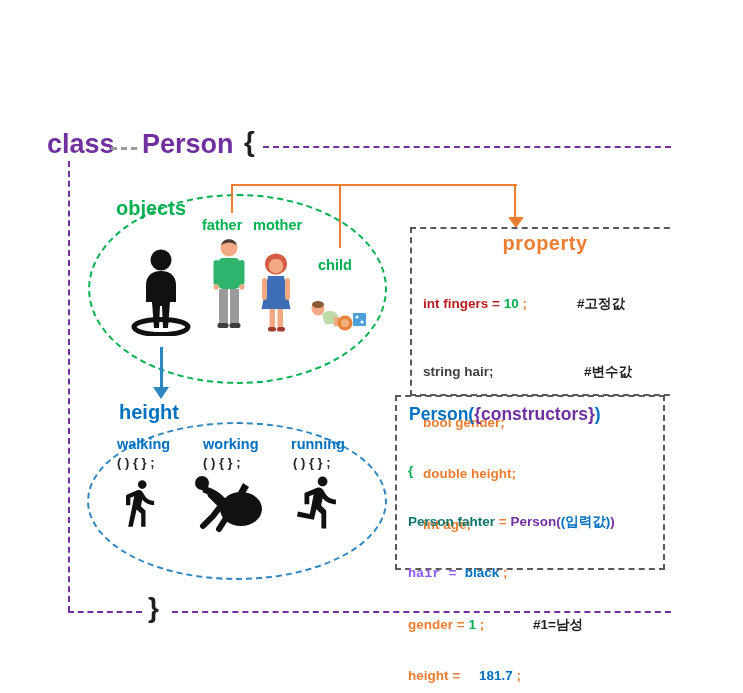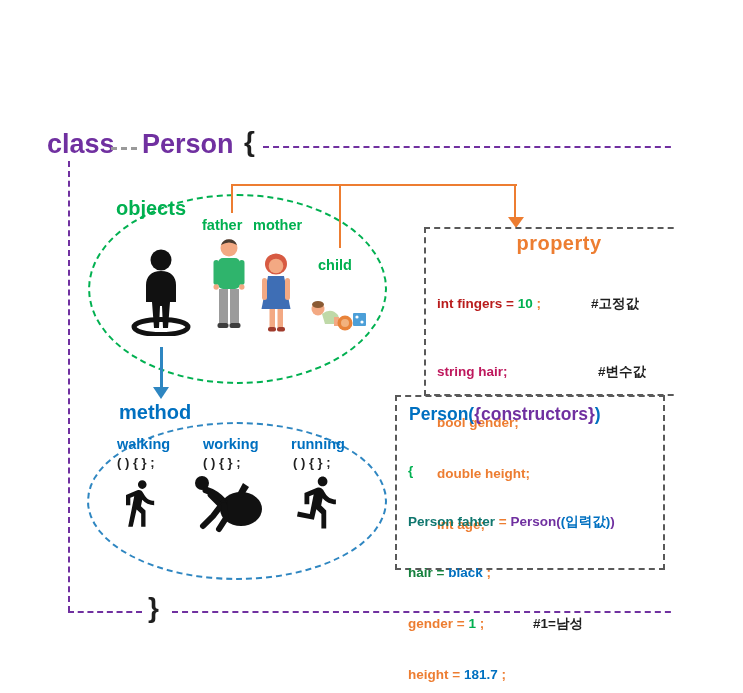--- a/index.html
+++ b/index.html
@@ -57,21 +57,21 @@
   .lbl-blue    { font-size:14.5px; font-weight:800; color:var(--blue); }
   .sig         { font-size:13px; font-weight:700; color:#1f1f1f; white-space:pre; }
   .lbl-walking { left:117px; top:436px; }  .sig-walking { left:117px; top:455px; }
   .lbl-working { left:203px; top:436px; }  .sig-working { left:203px; top:455px; }
   .lbl-running { left:291px; top:436px; }  .sig-running { left:293px; top:455px; }
   .ic-walking  { left:113px; top:471px; }
   .ic-working  { left:190px; top:469px; }
   .ic-running  { left:288px; top:473px; }
 
   
-  .pbox { left:424px; top:227px; width:270px; height:169px; border:2px dashed var(--box_border); }
+  .pbox { left:410px; top:227px; width:270px; height:169px; border:2px dashed var(--box_border); }
   .cbox { left:395px; top:395px; width:270px; height:175px; border:2px dashed var(--box_border); }
   .ptitle { text-align:center; margin-top:3px; font-size:20px; font-weight:800; color:var(--orange); letter-spacing:0.5px; }
   .ctitle { padding:7px 0 2px 12px; font-size:17.5px; font-weight:800; white-space:pre; }
   .code { padding:6px 0 0 11px; font-size:13.5px; font-weight:700; line-height:17px; white-space:pre; }
   .cbox .code { padding-top:1px; }
   .line { position:relative; min-height:17px; }
   .gap  { margin-top:17px; }
   .cmt  { position:absolute; top:0; color:var(--dark); }
   .cmt-a { left:154px; }
   .cmt-b { left:161px; }
@@ -151,21 +151,21 @@
       <circle cx="38" cy="34" r="4" fill="#F2B27E"></circle>
       <rect x="46" y="24" width="13" height="13" rx="1" fill="#4C9FD8"></rect>
       <circle cx="50" cy="28" r="1.6" fill="#fff"></circle>
       <circle cx="55" cy="33" r="1.6" fill="#fff"></circle>
     </svg>
   </span>
 
   <div class="abs flow-line"></div>
   <div class="abs tri-blue"></div>
 
-  <span class="abs mth-title">method</span>
+  <span class="abs mth-title">height</span>
   <div class="abs mth-ellipse"></div>
 
   <span class="abs lbl-blue lbl-walking">walking</span>
   <span class="abs sig sig-walking">( ) { } ;</span>
   <span class="abs ic-walking">
     <svg width="52" height="64" viewBox="0 0 24 24">
       <path fill="#111" d="M13.5 5.5c1.09 0 2-.91 2-2s-.91-2-2-2-2 .91-2 2 .91 2 2 2zM9.8 8.9L7 23h2.1l1.8-8 2.1 2v6h2v-7.5l-2.1-2 .6-3c1.3 1.5 3.3 2.5 5.5 2.5v-2c-1.9 0-3.5-1-4.3-2.4l-1-1.6c-.4-.6-1-1-1.7-1-.3 0-.5.1-.8.1l-5.2 2.2V13h2V9.6l1.8-.7"></path>
     </svg>
   </span>
 
@@ -188,33 +188,33 @@
   <span class="abs ic-running">
     <svg width="62" height="58" viewBox="0 0 24 24">
       <path fill="#111" d="M13.49 5.48c1.1 0 2-.9 2-2s-.9-2-2-2-2 .9-2 2 .9 2 2 2zm-3.6 13.9l1-4.4 2.1 2v6h2v-7.5l-2.1-2 .6-3c1.3 1.5 3.3 2.5 5.5 2.5v-2c-1.9 0-3.5-1-4.3-2.4l-1-1.6c-.4-.6-1-1-1.7-1-.3 0-.5.1-.8.1l-5.2 2.2v4.7h2v-3.4l1.8-.7-1.6 8.1-4.9-1-.4 2 7 1.4z"></path>
     </svg>
   </span>
 
   <div class="abs pbox">
     <div class="ptitle">property</div>
     <div class="code">
       <div class="line"><span class="cmt cmt-a">#고정값</span><span style="color: #b91c1c;">int fingers = </span><span style="color: rgb(0, 176, 80);">10</span><span style="color: rgb(237, 125, 49);"> ;</span></div>
-      <div class="line gap"><span class="cmt cmt-b">#변수값</span><span style="color: #be185d;">string hair;</span></div>
+      <div class="line gap"><span class="cmt cmt-b">#변수값</span><span style="color: #404040;">string hair;</span></div>
       <div class="line"><span style="color: rgb(237, 125, 49);">bool gender;</span></div>
       <div class="line"><span style="color: rgb(237, 125, 49);">double height;</span></div>
       <div class="line"><span style="color: rgb(237, 125, 49);">int age;</span></div>
     </div>
   </div>
 
   <div class="abs cbox">
     <div class="ctitle"><span style="color: rgb(0, 112, 192);">Person(</span><span style="color: rgb(112, 48, 160);">{constructors}</span><span style="color: rgb(0, 112, 192);">)</span></div>
     <div class="code">
       <div class="line"><span style="color: rgb(0, 176, 80);">{</span></div>
       <div class="line"><span style="color: #0f766e;">Person fahter</span><span style="color: rgb(237, 125, 49);"> = </span><span style="color: rgb(112, 48, 160);">Person(</span><span style="color: rgb(0, 112, 192);">(입력값)</span><span style="color: rgb(112, 48, 160);">)</span></div>
-      <div class="line"><span style="color: #15803d;">hair = </span><span style="color: rgb(0, 112, 192);">black</span><span style="color: rgb(237, 125, 49);"> ;</span></div>
+      <div class="line"><span style="color: #8b5cf6; font-family: Liberation Mono, monospace;">hair = </span><span style="color: rgb(0, 112, 192);">black</span><span style="color: rgb(237, 125, 49);"> ;</span></div>
       <div class="line"><span class="cmt cmt-c">#1=남성</span><span style="color: rgb(237, 125, 49);">gender = </span><span style="color: rgb(0, 176, 80);">1</span><span style="color: rgb(237, 125, 49);"> ;</span></div>
-      <div class="line"><span style="color: rgb(237, 125, 49);">height = </span><span style="color: rgb(0, 112, 192);">181.7</span><span style="color: rgb(237, 125, 49);"> ;</span></div>
+      <div class="line"><span style="color: rgb(237, 125, 49);">height = </span><span style="color: rgb(0, 112, 192); margin-left: 15px;">181.7</span><span style="color: rgb(237, 125, 49);"> ;</span></div>
       
       
     </div>
   </div>
 
 </div>
 
 </body></html>

